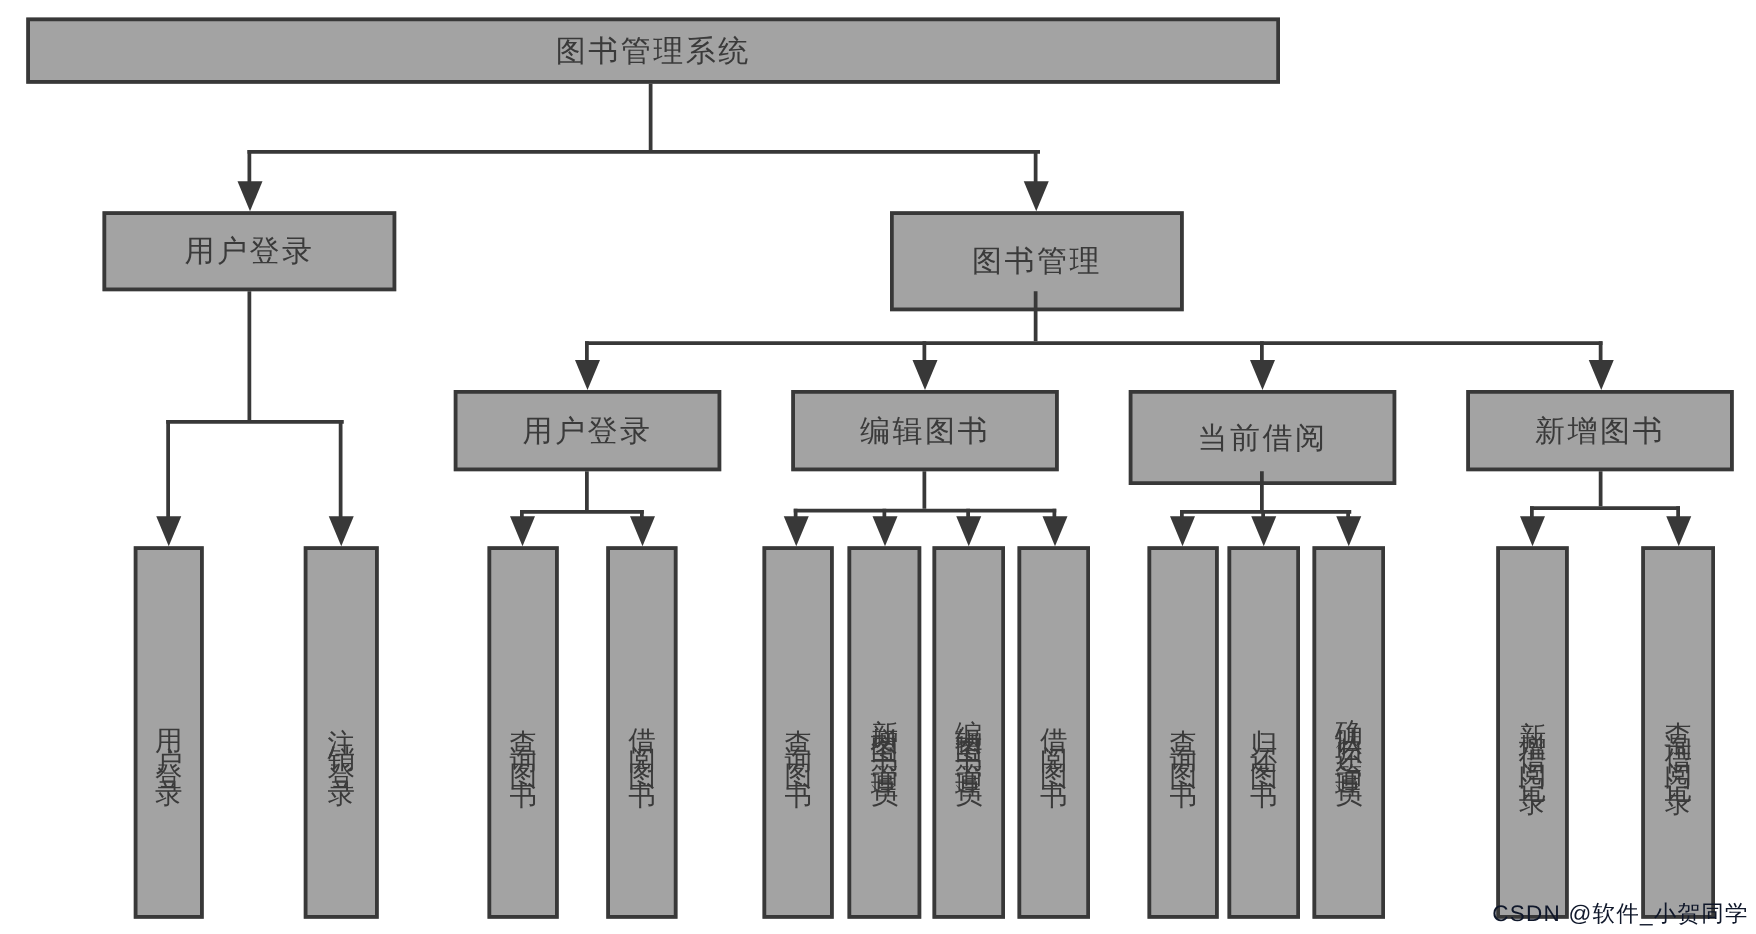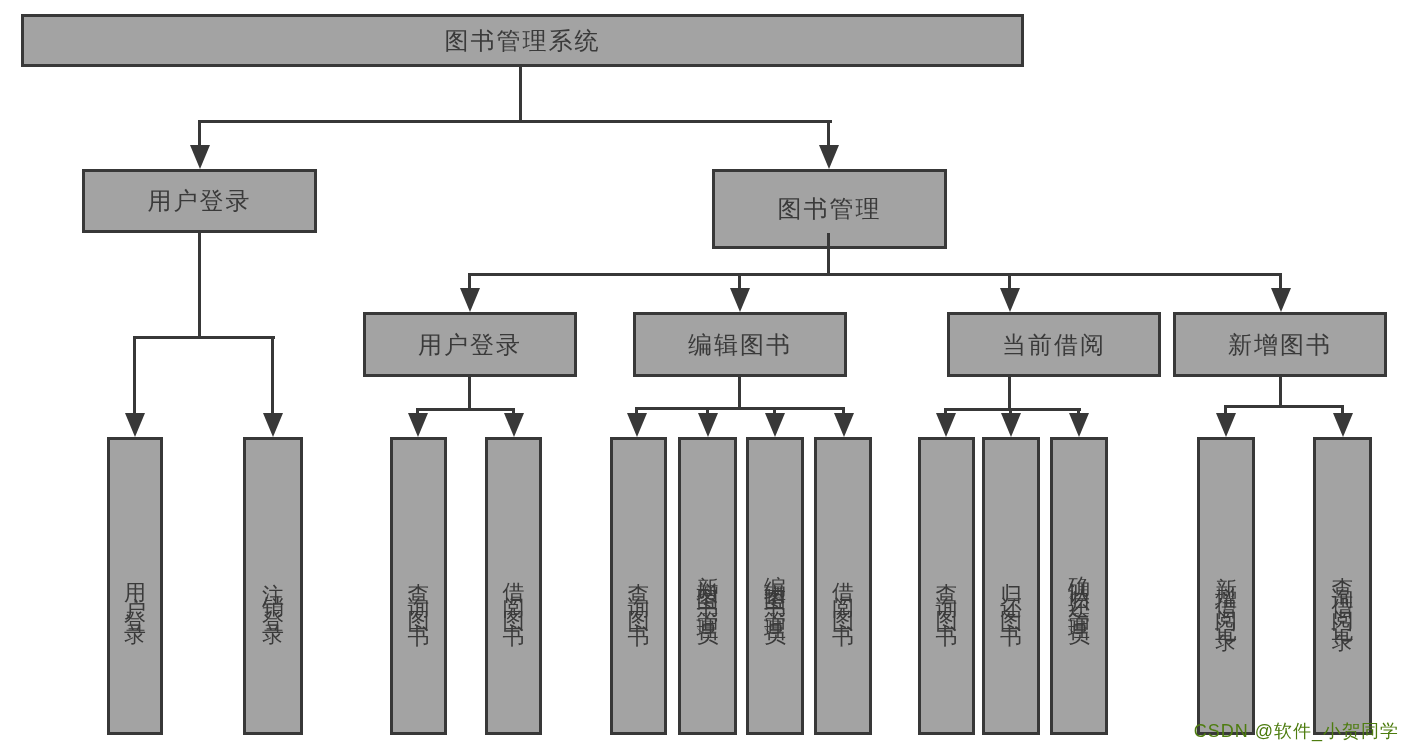--- a/index.html
+++ b/index.html
@@ -31,21 +31,21 @@
   .len4{letter-spacing:14px;padding-top:14px;}
   .len6{letter-spacing:11px;padding-top:11px;}
   .len9{letter-spacing:7px;padding-top:7px;}
 
   
   .n-root{left:21px;top:14px;width:1003px;height:53px;}
   .n-user-login{left:82px;top:169px;width:235px;height:64px;}
   .n-book-mgmt{left:712px;top:169px;width:235px;height:80px;}
   .n-new-book{left:363px;top:312px;width:214px;height:65px;}
   .n-book-borrow{left:633px;top:312px;width:214px;height:65px;}
-  .n-current-borrow{left:903px;top:312px;width:214px;height:65px;margin-left:44px;}
+  .n-current-borrow{left:903px;top:312px;width:214px;height:76px;}
   .n-borrow-record{left:1173px;top:312px;width:214px;height:65px;}
 
   .leaf{top:437px;height:298px;}
   .l-ul-login{left:107px;width:56px;}
   .l-ul-logout{left:243px;width:60px;}
   .l-nb-query{left:390px;width:57px;}
   .l-nb-borrow{left:485px;width:57px;}
   .l-bb-query{left:610px;width:57px;}
   .l-bb-add{left:678px;width:59px;}
   .l-bb-edit{left:746px;width:58px;}
@@ -65,21 +65,21 @@
     border-right:10px solid transparent;
     border-top:24px solid #383838;
   }
 
   
   .watermark{
     position:absolute;
     right:6px;top:719px;
     font-size:18px;
     letter-spacing:1px;
-    color:#4d7c0f;
+    color:#0f172a;
     white-space:nowrap;
     margin-left:44px;
   }
 </style>
 </head>
 <body>
 
 <div id="canvas">
 
   <div class="box h n-root">图书管理系统</div>

